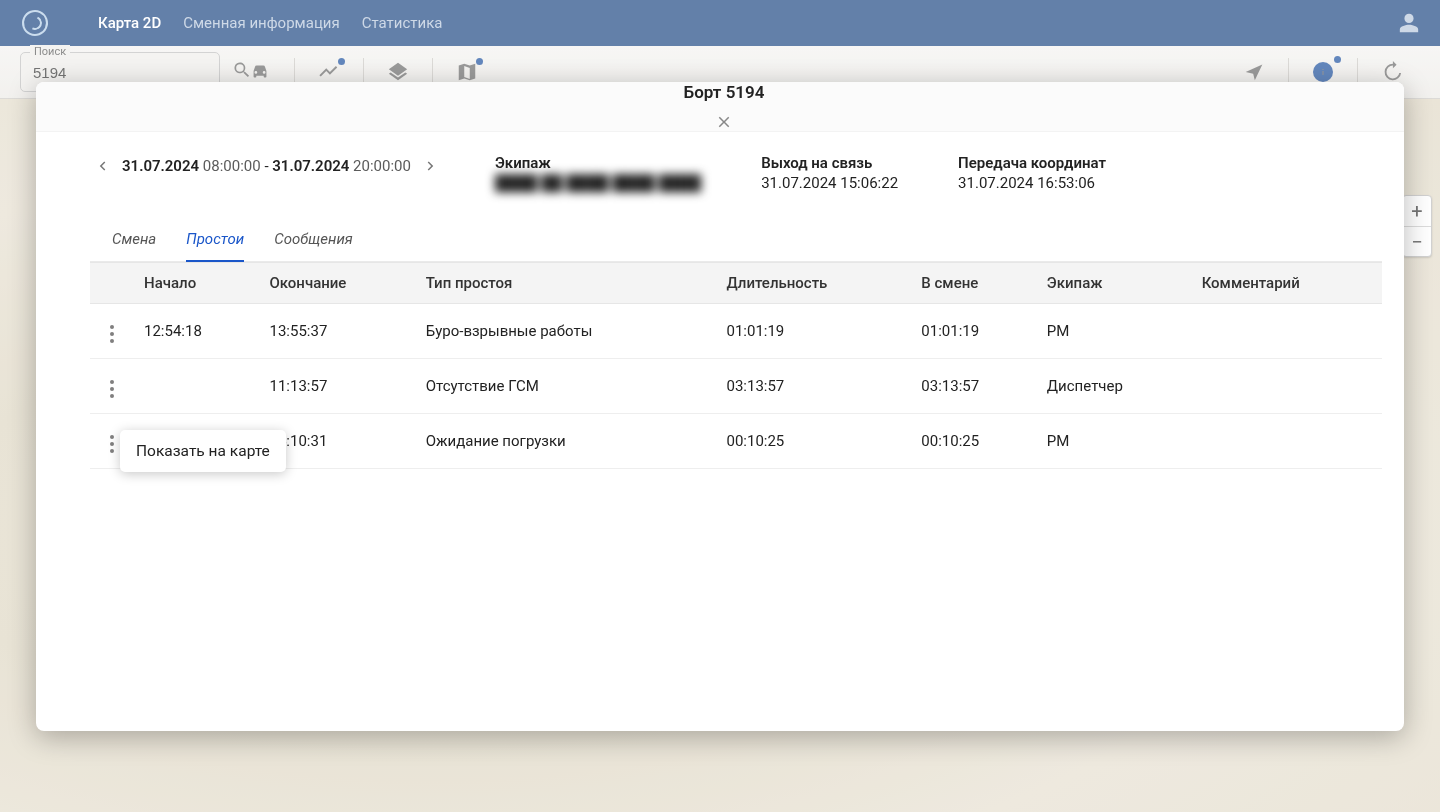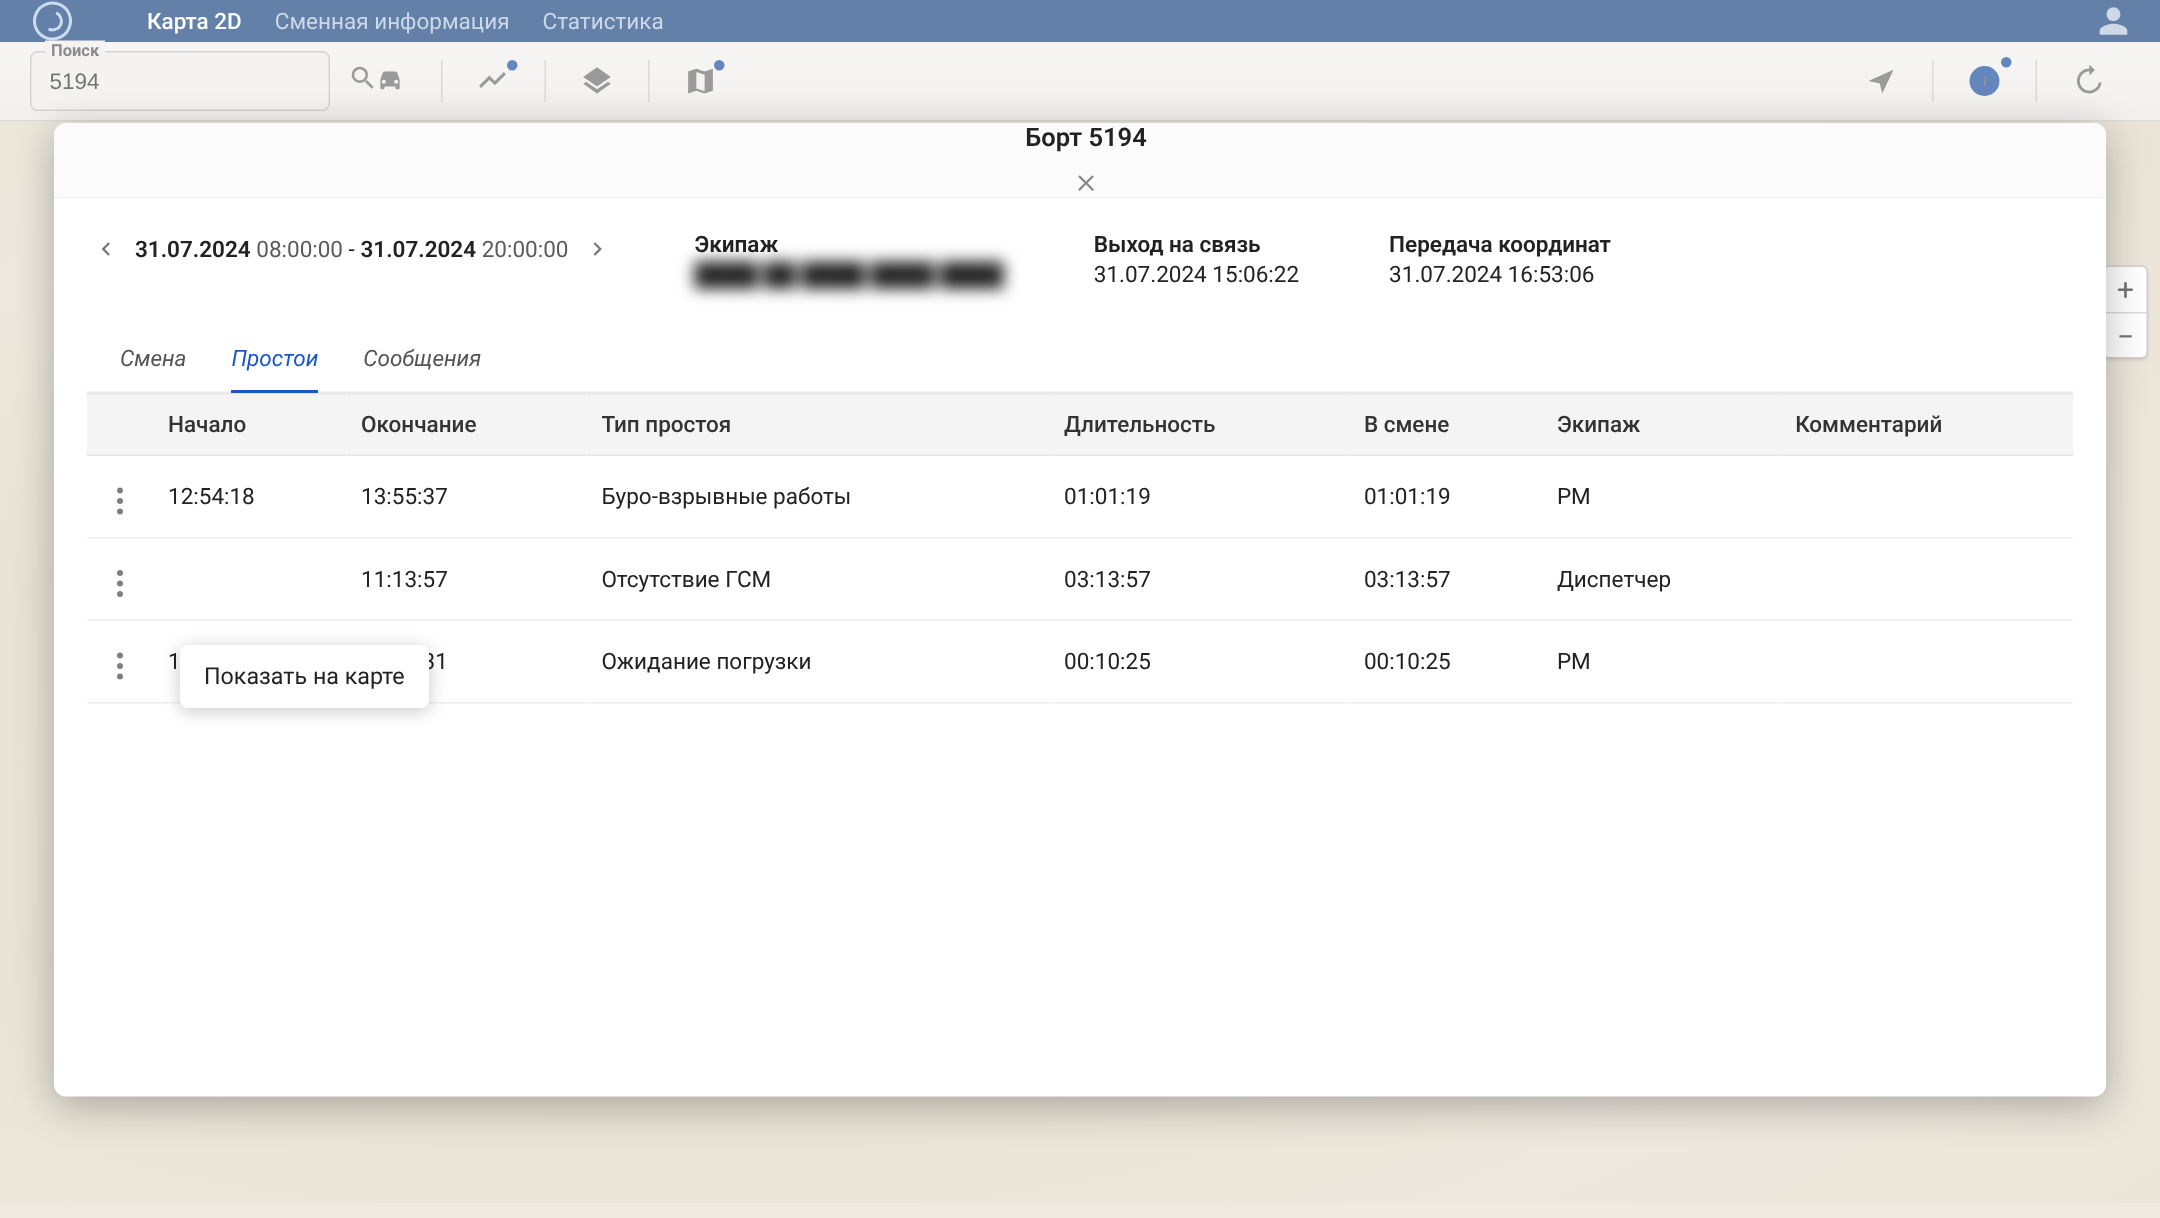--- a/index.html
+++ b/index.html
@@ -1,18 +1,18 @@
 <!DOCTYPE html>
 <html><head>
 <meta charset="utf-8">
 <style>
   * { box-sizing: border-box; margin: 0; padding: 0; }
   html, body { width: 1440px; height: 812px; font-family: -apple-system, BlinkMacSystemFont, "Segoe UI", Roboto, sans-serif; overflow: hidden; background: #e8e0d0; }
   .app-header {
-    height: 28px;
+    height: 46px;
     background: #1a4480;
     display: flex;
     align-items: center;
     padding: 0 20px 0 22px;
     color: #fff;
   }
   .logo {
     width: 26px; height: 26px;
     border: 2px solid #b3cde6;
     border-radius: 50%;
@@ -46,21 +46,20 @@
     padding: 0 8px 0 12px;
     margin-right: 10px;
   }
   .search-label {
     position:absolute;
     top:-8px; left:9px;
     font-size:11px;
     color:#555;
     background: #efeeea;
     padding: 0 4px;
-    font-weight: bold;
   }
   .search-input {
     flex:1; border:none; outline:none; background:transparent;
     font-size:15px; color:#333;
   }
   .toolbar-icon {
     width: 60px; height: 40px;
     display:flex; align-items:center; justify-content:center;
     position:relative;
   }
@@ -104,21 +103,21 @@
     height:50px;
     display:flex; align-items:center;
     padding: 0 18px 0 26px;
     border-bottom:1px solid #f3f3f3;
     background:#fbfbfb;
     border-radius:8px 8px 0 0;
     flex-direction:column;
   }
   .modal-title { font-size:17px; font-weight:600; color:#222; }
   .close-x svg { fill:#888; display:block; }
-  .modal-body { padding: 22px 22px 0; flex:1; }
+  .modal-body { padding: 22px 22px 0; flex:1;margin-left:32px; }
   .shift-row { display:flex; align-items:center; gap:8px; }
   .chev-btn { width:24px; height:24px; display:flex; align-items:center; justify-content:center; }
   .chev-btn svg { fill:#777; }
   .shift-range { font-size:15px; color:#222; }
   .shift-range b { font-weight:600; }
   .shift-range span.time { color:#5b5b5b; }
   .info-cols { display:flex; gap:60px; margin-left:52px; }
   .info-col .label { font-size:15px; font-weight:600; color:#222; }
   .info-col .value { font-size:15px; color:#222; margin-top:2px;}
   .blurred { filter: blur(5px); color:#aaa; white-space:nowrap; }

